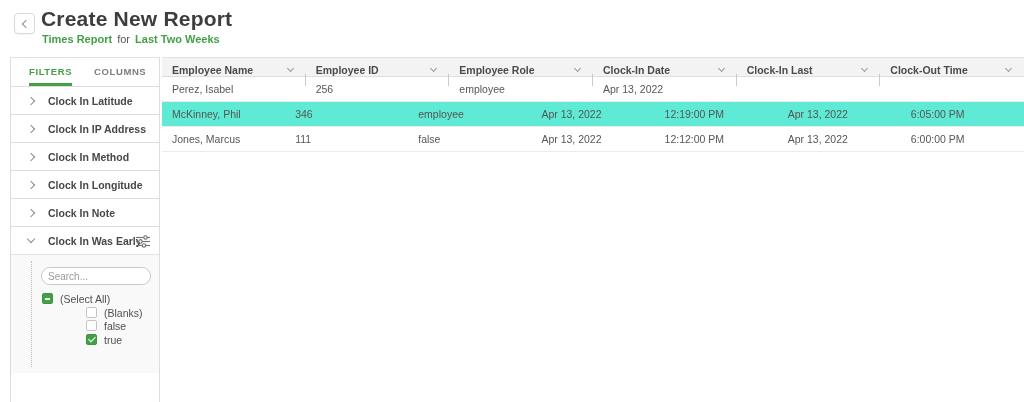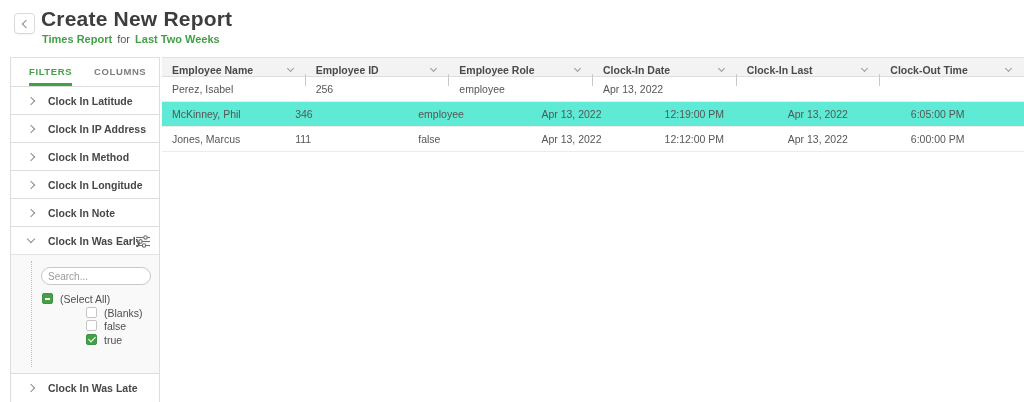--- a/index.html
+++ b/index.html
@@ -151,24 +151,20 @@
           <span class="cb unchecked"></span>
           <span class="opt-label">false</span>
         </div>
         <div class="opt">
           <span class="cb checked"></span>
           <span class="opt-label">true</span>
         </div>
       </div>
     </div>
 
-    <div class="filter-item">
-      <span class="chev chev-right"></span>
-      <span class="filter-label">Clock In Was Late</span>
-    </div>
   </div>
 
   <div class="table">
     <div class="thead">
       <div class="th">
         <span class="th-label">Employee Name</span>
         <span class="chev chev-down sm"></span>
       </div>
       <div class="th">
         <span class="th-label">Employee ID</span>

